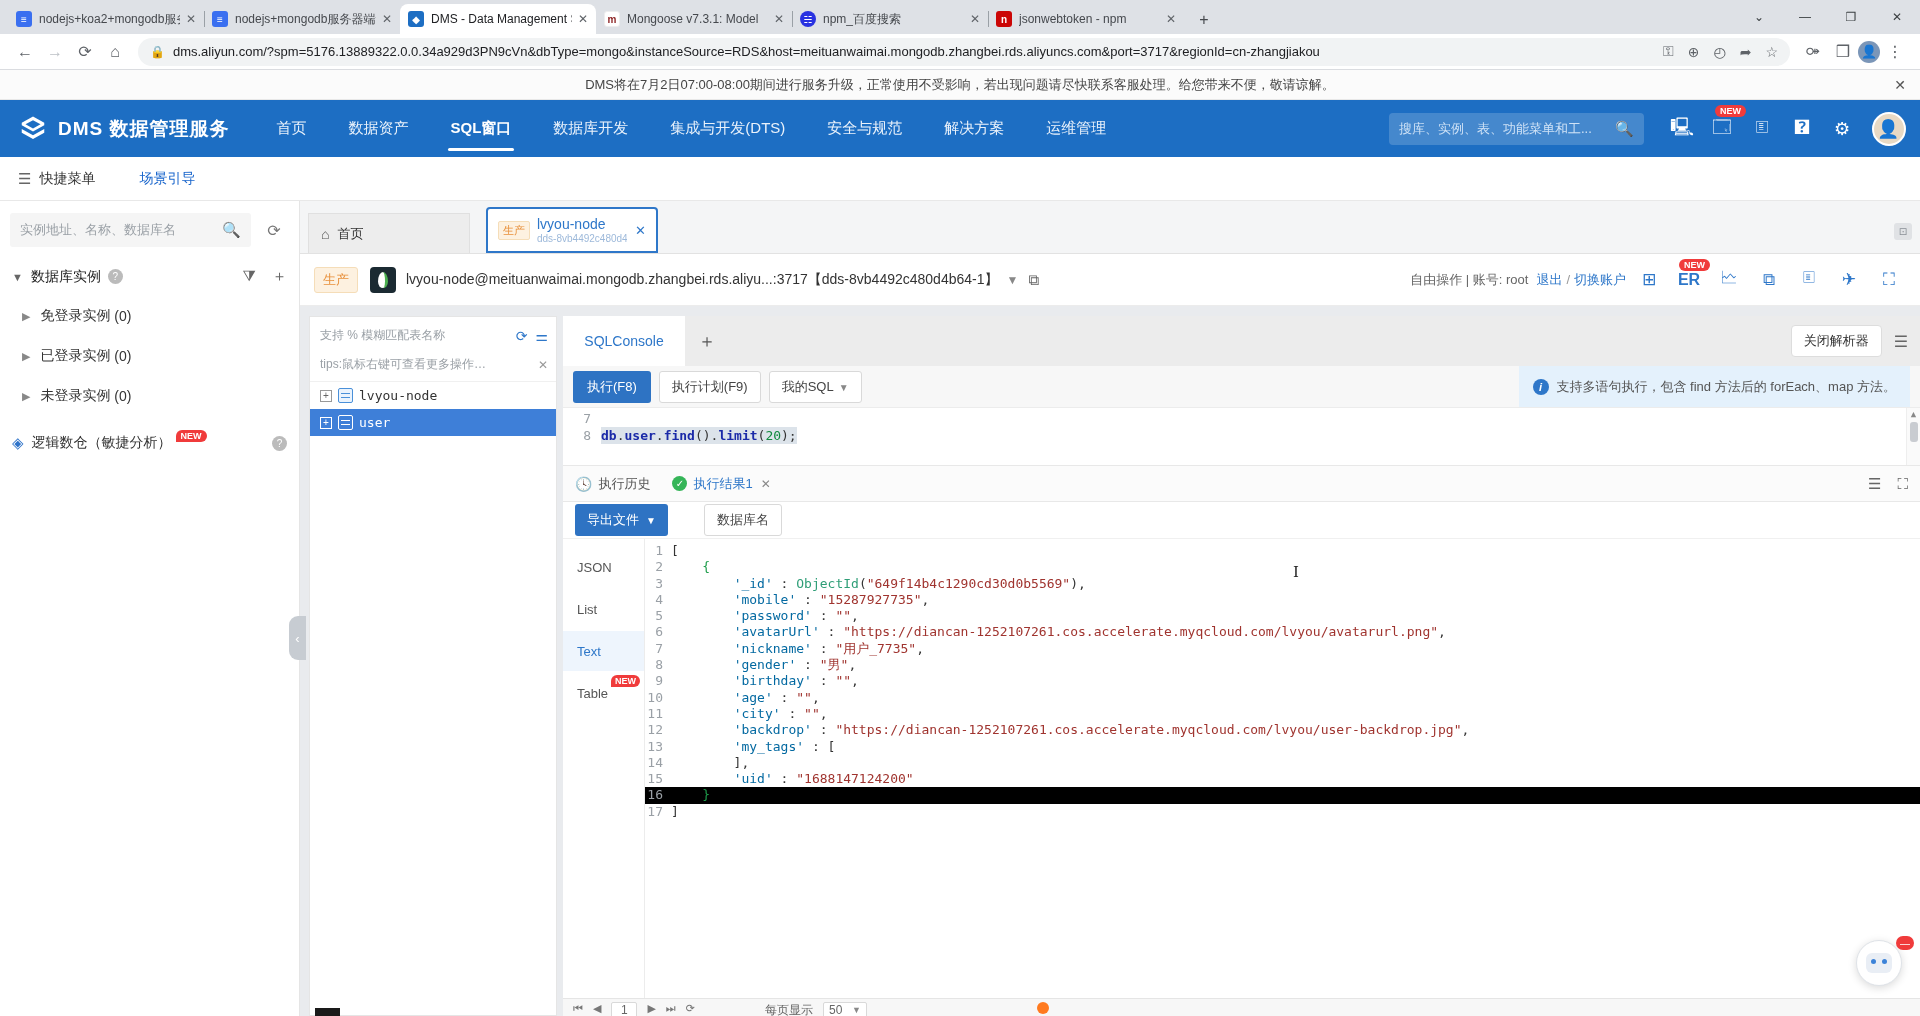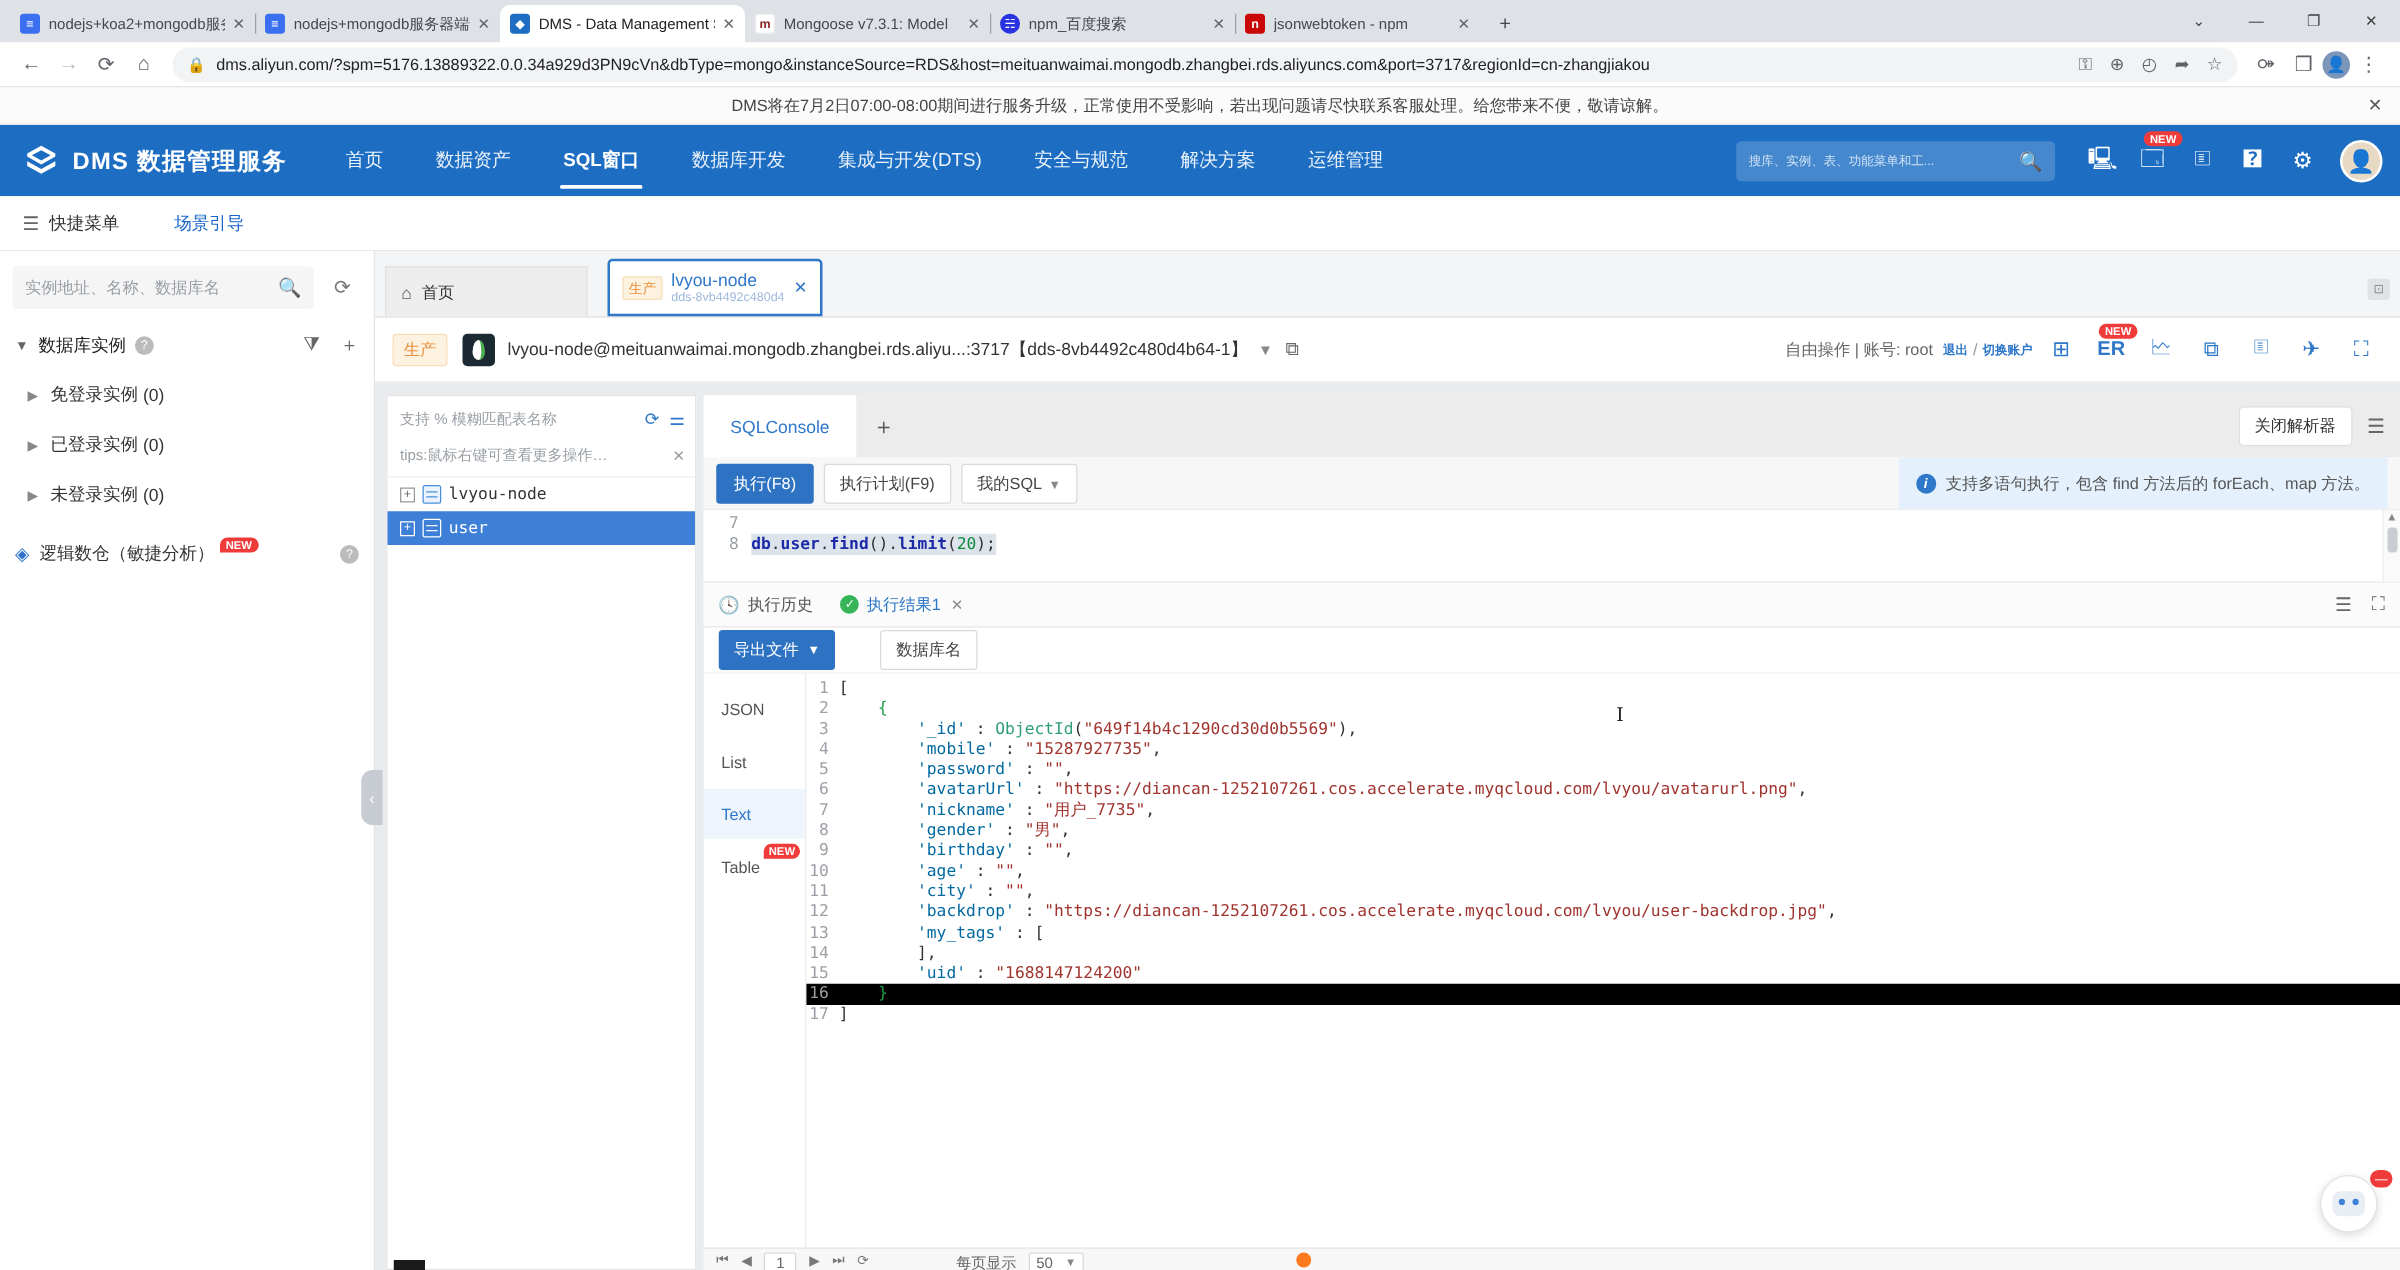--- a/index.html
+++ b/index.html
@@ -37,21 +37,21 @@
   .dmshead { left:0; top:100px; width:1920px; height:57px; background:#1d6ec3; display:flex; align-items:center; color:#fff; }
   .brand { display:flex; align-items:center; padding:0 26px 0 18px; }
   .brand .logo { width:30px; height:30px; margin-right:10px; color:#fff; }
   .brand .bt { font-size:19px; font-weight:bold; letter-spacing:1px; white-space:nowrap; }
   .mainnav { display:flex; height:100%; align-items:center; }
   .navitem { padding:0 21px; font-size:15px; color:#eaf2fb; height:100%; display:flex; align-items:center; position:relative; white-space:nowrap; }
   .navitem.active { font-weight:bold; color:#fff; }
   .navitem.active::after { content:""; position:absolute; left:18px; right:18px; bottom:6px; height:3px; background:#fff; border-radius:2px; }
   .headright { margin-left:auto; display:flex; align-items:center; padding-right:14px; }
   .gsearch { width:255px; height:32px; background:rgba(255,255,255,.18); border-radius:4px; display:flex; align-items:center; padding:0 10px; margin-right:18px; }
-  .gsearch .ph { color:#cfe2f6; font-size:10px; flex:1; white-space:nowrap; overflow:hidden; }
+  .gsearch .ph { color:#cfe2f6; font-size:13px; flex:1; white-space:nowrap; overflow:hidden; }
   .gsearch .mag { color:#fff; font-size:15px; }
   .hico { width:40px; height:36px; display:flex; align-items:center; justify-content:center; font-size:18px; color:#fff; position:relative; }
   .badge-new { position:absolute; top:-6px; right:-4px; background:#f03b3b; color:#fff; font-size:9px; font-weight:bold; border-radius:8px; padding:1px 5px; line-height:1.2; }
   .avatar-lg { width:34px; height:34px; border-radius:50%; background:#e8d9c4; border:2px solid #fff; margin-left:10px; overflow:hidden; display:flex; align-items:center; justify-content:center; font-size:18px; color:#6b5a43; }
 
   
   .quickbar { left:0; top:157px; width:1920px; height:44px; background:#fff; border-bottom:1px solid #e8e8e8; display:flex; align-items:center; padding-left:18px; }
   .qitem { display:flex; align-items:center; margin-right:44px; font-size:14px; color:#333; }
   .qitem .hb { color:#666; margin-right:8px; font-size:15px; }
   .qitem.link { color:#1a66cc; }
@@ -89,21 +89,21 @@
   
   .instbar { height:52px; background:#fff; border-bottom:1px solid #ececec; display:flex; align-items:center; padding:0 14px; }
   .prodbadge { background:#fdf1e0; color:#e8913c; border:1px solid #f5ddb8; font-size:13px; padding:3px 8px; border-radius:3px; margin-right:12px; flex:none; }
   .mongoico { width:26px; height:26px; background:#1b2a32; border-radius:4px; margin-right:10px; display:flex; align-items:center; justify-content:center; flex:none; }
   .mongoico .leaf { width:10px; height:16px; background:#fff; border-radius:50% 50% 50% 50%/60% 60% 40% 40%; border-right:3px solid #4caf50; }
   .conn { font-size:14px; color:#333; white-space:nowrap; }
   .conn-car { color:#888; margin:0 10px 0 8px; font-size:12px; }
   .copyico { color:#666; font-size:15px; margin-right:10px; }
   .instright { margin-left:auto; display:flex; align-items:center; }
   .modetxt { color:#666; font-size:13px; margin-right:8px; white-space:nowrap; }
-  .bluelink { color:#2e77c9; font-size:10px; white-space:nowrap;font-weight:bold; }
+  .bluelink { color:#2e77c9; font-size:13px; white-space:nowrap; }
   .slash { color:#999; margin:0 4px; }
   .iico { width:34px; height:30px; display:flex; align-items:center; justify-content:center; color:#2e77c9; font-size:17px; position:relative; margin-left:6px; }
   .iico .er { font-size:16px; font-weight:bold; color:#2e77c9; }
 
   
   .workspace { position:relative; height:710px; background:#e9ebee; }
   .panelB { position:absolute; left:9px; top:10px; bottom:0; width:248px; background:#fff; border:1px solid #e5e5e5; }
   .pb-row1 { display:flex; align-items:center; padding:10px 8px 8px 10px; color:#9aa0a6; font-size:12px; }
   .pb-row1 .sp { flex:1; white-space:nowrap; overflow:hidden; }
   .pb-row1 .ic { color:#2e77c9; font-size:14px; margin-left:8px; }

